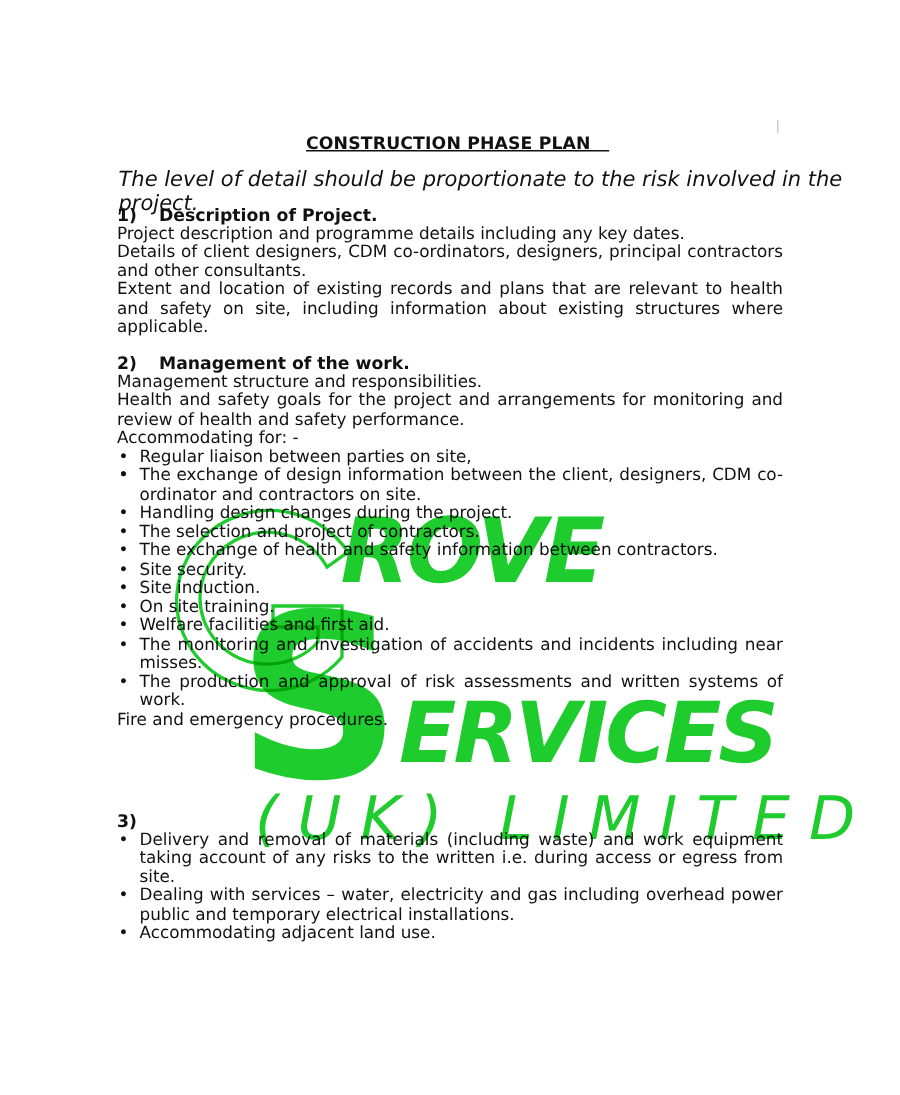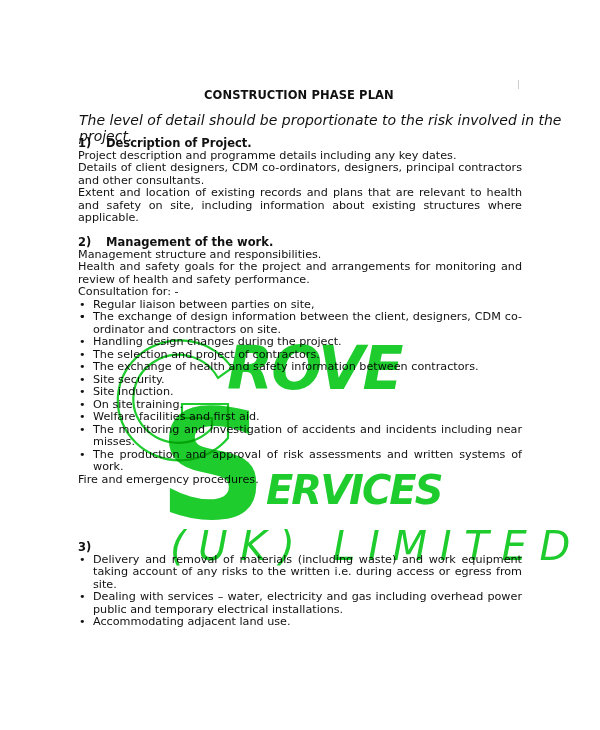--- a/index.html
+++ b/index.html
@@ -1,20 +1,20 @@
 <!DOCTYPE html>
 <html><head>
 <meta charset="utf-8">
 <style>
   html, body { margin:0; padding:0; background:#ffffff; }
   body { width:600px; height:730px; position:relative; overflow:hidden;
          font-family:"DejaVu Sans", sans-serif; color:#111; }
   .page { position:absolute; left:0; top:0; width:600px; height:730px; }
   .title { position:absolute; left:204px; top:88px; font-size:11.5px; font-weight:bold;
-           letter-spacing:0.1px; white-space:pre; }
+           text-decoration:underline; letter-spacing:0.1px; white-space:pre; }
   .corner-mark { position:absolute; left:518px; top:80px; width:1px; height:9px; background:#ccc; }
   .intro { position:absolute; left:79px; top:112px; font-size:14px; font-style:italic; }
   .section { position:absolute; left:78px; width:444px; font-size:11.2px; line-height:12.5px; }
   .sec-head { display:flex; font-weight:bold; font-size:11.5px; }
   .sec-num { width:28px; }
   .sec-body { }
   .para { text-align:justify; }
   .bullets { list-style:none; margin:0; padding:0; }
   .bullets li { position:relative; padding-left:15px; text-align:justify; }
   .bullets li .dot { position:absolute; left:1px; top:0; }
@@ -44,21 +44,21 @@
   </div>
 
   <div class="section" style="top:236px;">
     <div class="sec-head">
       <span class="sec-num">2)</span>
       <span>Management of the work.</span>
     </div>
     <div class="sec-body">
       <div class="para">Management structure and responsibilities.</div>
       <div class="para">Health and safety goals for the project and arrangements for monitoring and review of health and safety performance.</div>
-      <div class="para">Consultation for: -</div>
+      <div class="para">Accommodating for: -</div>
       <ul class="bullets">
         <li><span class="dot">•</span><span>Regular liaison between parties on site,</span></li>
         <li><span class="dot">•</span></li>
         <li><span class="dot">•</span><span>The exchange of design information between the client, designers, CDM co-ordinator and contractors on site.</span></li>
         <li><span class="dot">•</span><span>Handling design changes during the project.</span></li>
         <li><span class="dot">•</span><span>The selection and project of contractors.</span></li>
         <li><span class="dot">•</span><span>The exchange of health and safety information between contractors.</span></li>
         <li><span class="dot">•</span><span>Site security.</span></li>
         <li><span class="dot">•</span><span>Site induction.</span></li>
         <li><span class="dot">•</span><span>On site training.</span></li>
@@ -82,17 +82,17 @@
       </ul>
     </div>
   </div>
 
   <div class="watermark">
     <svg width="600" height="730" style="position:absolute;left:0;top:0;mix-blend-mode:multiply;">
       <path d="M232 368 A62 60 0 1 0 228 438 L228 404 L182 404 L182 418 L212 418 L212 428 A45 44 0 1 1 218 378 Z" fill="none" stroke="#1fcc2e" stroke-width="2.2"></path>
     </svg>
     <div class="wm-text" style="left:227px;top:338px;font-size:60px;letter-spacing:-2px;line-height:60px;">ROVE</div>
     <div class="wm-text" style="left:158px;top:396px;font-size:152px;line-height:140px;font-style:normal;">S</div>
-    <div class="wm-text" style="left:266px;top:460px;font-size:40px;letter-spacing:-2px;line-height:60px;">ERVICES</div>
+    <div class="wm-text" style="left:266px;top:460px;font-size:56px;letter-spacing:-2px;line-height:60px;">ERVICES</div>
     <div class="wm-text" style="left:170px;top:528px;font-size:40px;line-height:36px;white-space:pre;font-weight:normal;">( U K )   L I M I T E D</div>
   </div>
 
 </div>
 
 </body></html>

